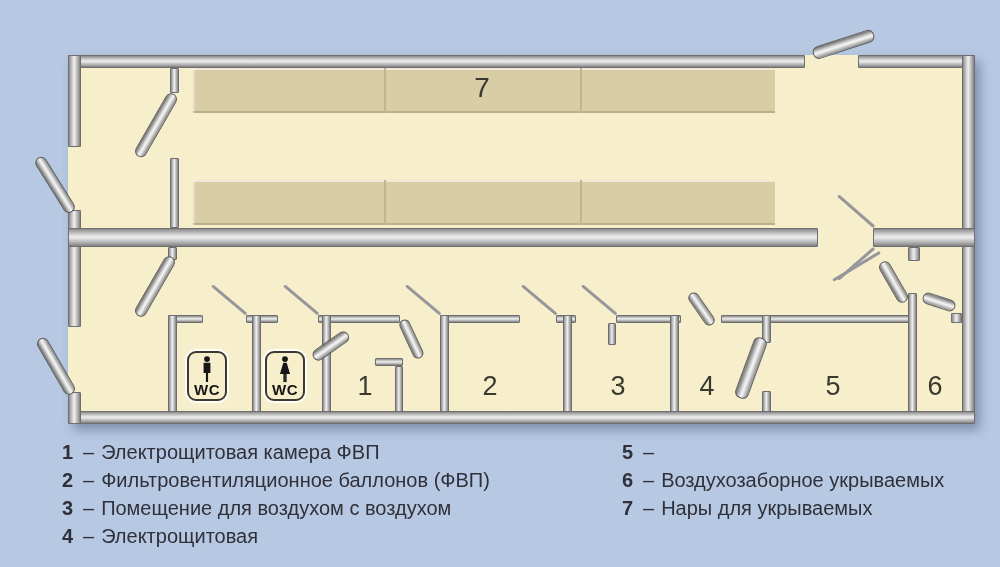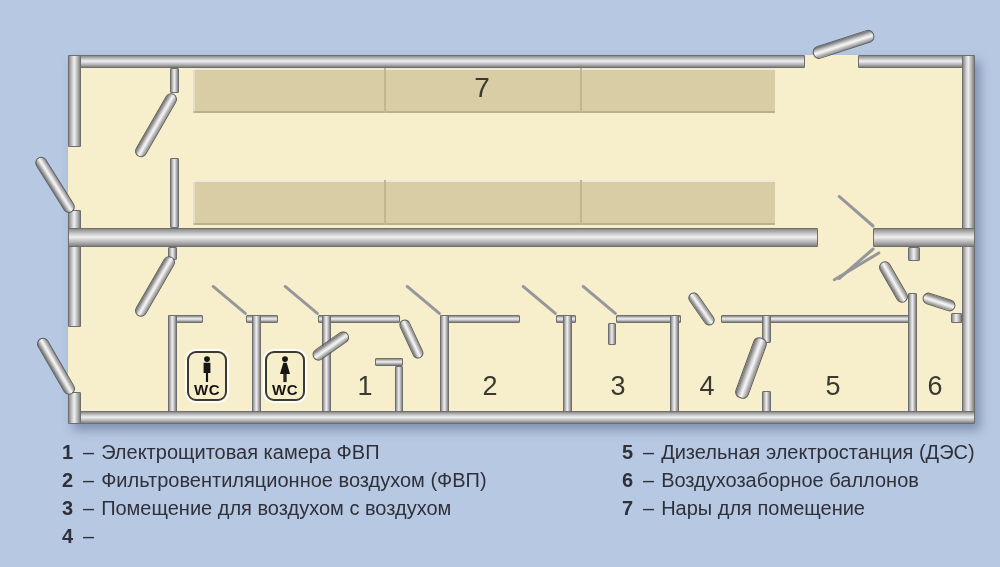--- a/index.html
+++ b/index.html
@@ -147,40 +147,40 @@
   <div class="roomnum" style="left:915px;top:371px;">6</div>
 
   <div class="lrow" style="left:62px;top:439px;">
     <span class="lnum">1</span>
       <span class="ldash">–</span>
       <span>Электрощитовая камера ФВП</span>
   </div>
   <div class="lrow" style="left:62px;top:467px;">
     <span class="lnum">2</span>
       <span class="ldash">–</span>
-      <span>Фильтровентиляционное воздухом (ФВП)</span>
+      <span>Фильтровентиляционное баллонов (ФВП)</span>
   </div>
   <div class="lrow" style="left:62px;top:495px;">
     <span class="lnum">3</span>
       <span class="ldash">–</span>
       <span>Помещение для воздухом с воздухом</span>
   </div>
   <div class="lrow" style="left:62px;top:523px;">
     <span class="lnum">4</span>
       <span class="ldash">–</span>
+      <span>Электрощитовая</span>
   </div>
   <div class="lrow" style="left:622px;top:439px;">
     <span class="lnum">5</span>
       <span class="ldash">–</span>
-      <span>Дизельная электростанция (ДЭС)</span>
   </div>
   <div class="lrow" style="left:622px;top:467px;">
     <span class="lnum">6</span>
       <span class="ldash">–</span>
-      <span>Воздухозаборное баллонов</span>
+      <span>Воздухозаборное укрываемых</span>
   </div>
   <div class="lrow" style="left:622px;top:495px;">
     <span class="lnum">7</span>
       <span class="ldash">–</span>
-      <span>Нары для помещение</span>
+      <span>Нары для укрываемых</span>
   </div>
 
 </div>
 
 </body></html>

